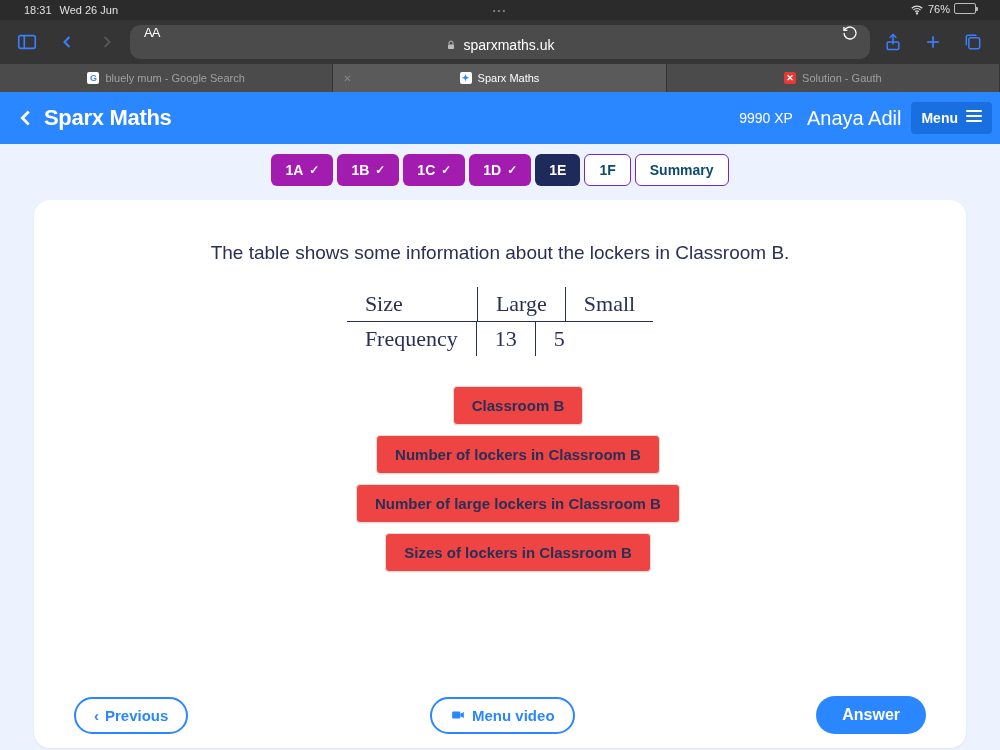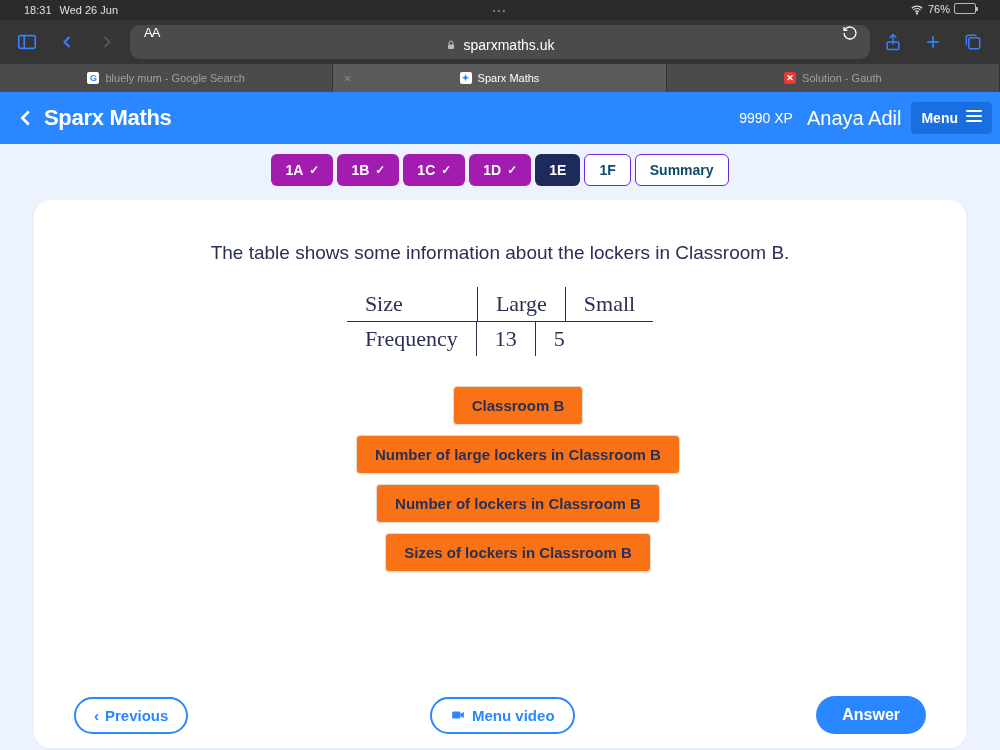--- a/index.html
+++ b/index.html
@@ -41,21 +41,21 @@
   .q-tab.pending { background:#fff; color:#0c4a6e; border:1px solid #6d28d9;}
   .q-tab .check { font-size:12px; }
   .card { background:#fff; margin:14px 34px 0 34px; border-radius:16px; padding:40px 40px 16px 40px; box-shadow:0 1px 3px rgba(0,0,0,0.05); height: calc(100% - 58px); position:relative;}
   .q-text { color:#2a2f55; font-size:19px; text-align:center; line-height:1.4; }
   .data-table { margin:20px auto 20px auto; display:table; font-family: 'Times New Roman', serif; font-size:22px; color:#2a2f55; }
   .data-table .row { display:flex; }
   .data-table .cell { padding:4px 18px; }
   .data-table .hr { border-top:1px solid #2a2f55; }
   .data-table .vr { border-left:1px solid #2a2f55; }
   .options { display:flex; flex-direction:column; align-items:center; gap:10px; margin-top:30px;}
-  .option { background:#f97316; border:1px solid #e0ddd2; border-radius:4px; padding:10px 18px; font-weight:700; color:#2a2f55; font-size:15px; box-shadow:0 1px 0 rgba(0,0,0,0.05); cursor:pointer;margin-left:36px;}
+  .option { background:#ef4444; border:1px solid #e0ddd2; border-radius:4px; padding:10px 18px; font-weight:700; color:#2a2f55; font-size:15px; box-shadow:0 1px 0 rgba(0,0,0,0.05); cursor:pointer;margin-left:36px;}
   .bottom-bar { position:absolute; bottom:14px; left:40px; right:40px; display:flex; align-items:center; justify-content:space-between;}
   .btn-outline { border:2px solid #2b87ff; color:#2b87ff; background:#fff; border-radius:22px; padding:8px 18px; font-weight:700; font-size:15px; display:flex; align-items:center; gap:6px; cursor:pointer;}
   .btn-solid { background:#2b87ff; color:#fff; border-radius:22px; padding:10px 26px; font-weight:700; font-size:16px; border:none; cursor:pointer;}
   svg { display:block; }
 </style>
 </head>
 <body>
 
 <div class="ios-status">
   <div class="left">
@@ -210,22 +210,22 @@
       <div class="row hr">
         <div class="cell">Frequency</div>
         <div class="cell vr">13</div>
         <div class="cell vr">5</div>
       </div>
     </div>
 
 
     <div class="options">
       <div class="option">Classroom B</div>
+      <div class="option">Number of lockers in Classroom B</div>
       <div class="option">Number of large lockers in Classroom B</div>
-      <div class="option">Number of lockers in Classroom B</div>
       <div class="option">Sizes of lockers in Classroom B</div>
     </div>
 
     <div class="bottom-bar">
       <button class="btn-outline">
         <span>‹</span>
         <span>Previous</span>
       </button>
       <button class="btn-outline">
         <span>

